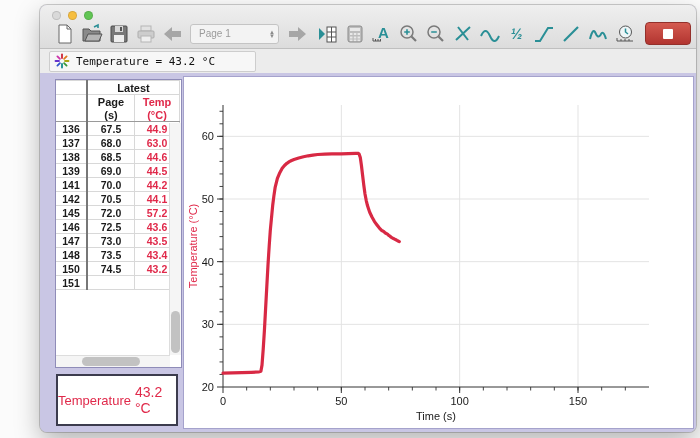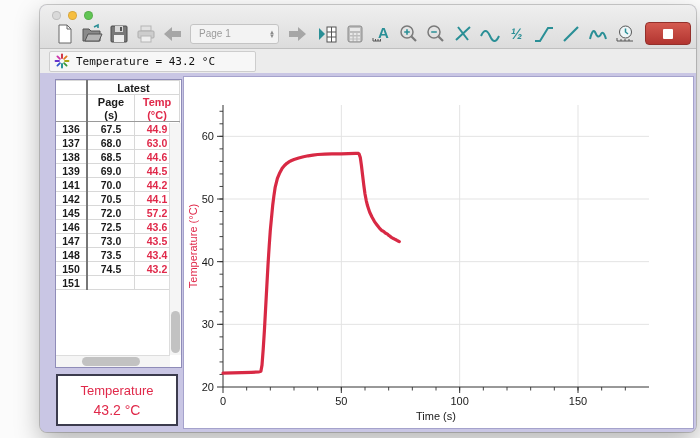--- a/index.html
+++ b/index.html
@@ -46,21 +46,21 @@
   .tbl .hdr td{font-size:11px;}
   .tbl .units td{border-top:none;border-bottom:1px solid #9a9a9a;}
   .tbl .names td{border-bottom:none;}
   .vscroll{position:absolute;right:0px;top:43px;bottom:12px;width:11px;background:#f5f5f5;
            border-left:1px solid #ddd;}
   .vthumb{position:absolute;left:1px;right:1px;bottom:2px;height:42px;background:#c2c2c2;border-radius:5px;}
   .hscroll{position:absolute;left:0;bottom:0;height:11px;right:11px;background:#f5f5f5;border-top:1px solid #ddd;}
   .hthumb{position:absolute;top:1px;bottom:1px;left:26px;width:58px;background:#c2c2c2;border-radius:5px;}
   
   .meter{position:absolute;left:16px;top:301px;width:122px;height:52px;background:#fff;
-         border:2px solid #3c3c4e;box-sizing:border-box;display:flex;flex-direction:column;
+         border:2px solid #3c3c4e;box-sizing:border-box;display:flex;flex-direction:row;
          align-items:center;justify-content:center;gap:4px;}
   .meter .lab{color:#e0294a;font-size:13px;}
   .meter .val{color:#e0294a;font-size:14px;}
   
   .graph-panel{position:absolute;left:143px;top:3px;width:511px;height:353px;background:#fff;
                border:1px solid #a5a2cc;box-sizing:border-box;}
 </style>
 </head>
 <body>
 

